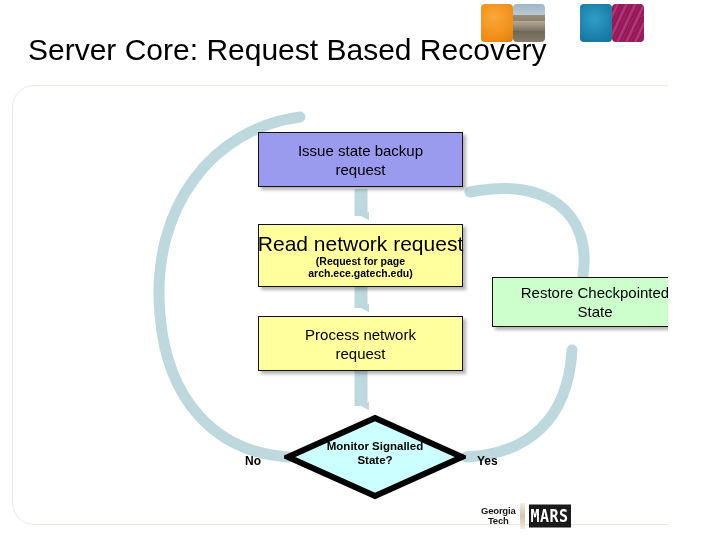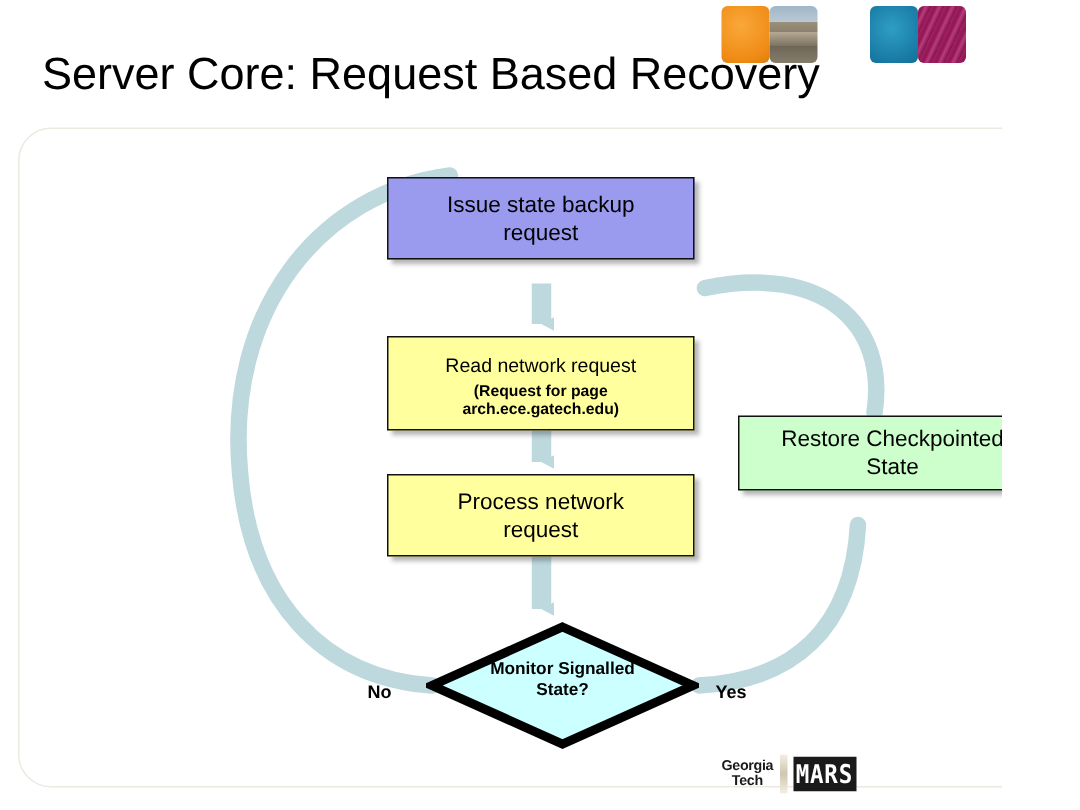--- a/index.html
+++ b/index.html
@@ -110,35 +110,35 @@
   .node .sub-line {
     font-size: 10.5px;
     line-height: 12.5px;
     font-weight: bold;
     white-space: nowrap;
     text-align: center;
   }
 
   #node-issue {
     left: 258px;
-    top: 118px;
+    top: 132px;
     width: 205px;
     height: 55px;
     background: #9a9aee;
   }
   #node-read {
     left: 258px;
     top: 224px;
     width: 205px;
     height: 63px;
     background: #ffff9e;
     padding-top: 2px;
   }
   #node-read .main-line {
-    font-size: 13px;
+    font-size: 21px;
     margin-bottom: 2px;
   }
   #node-process {
     left: 258px;
     top: 316px;
     width: 205px;
     height: 55px;
     background: #ffff9e;
   }
   #node-restore {

